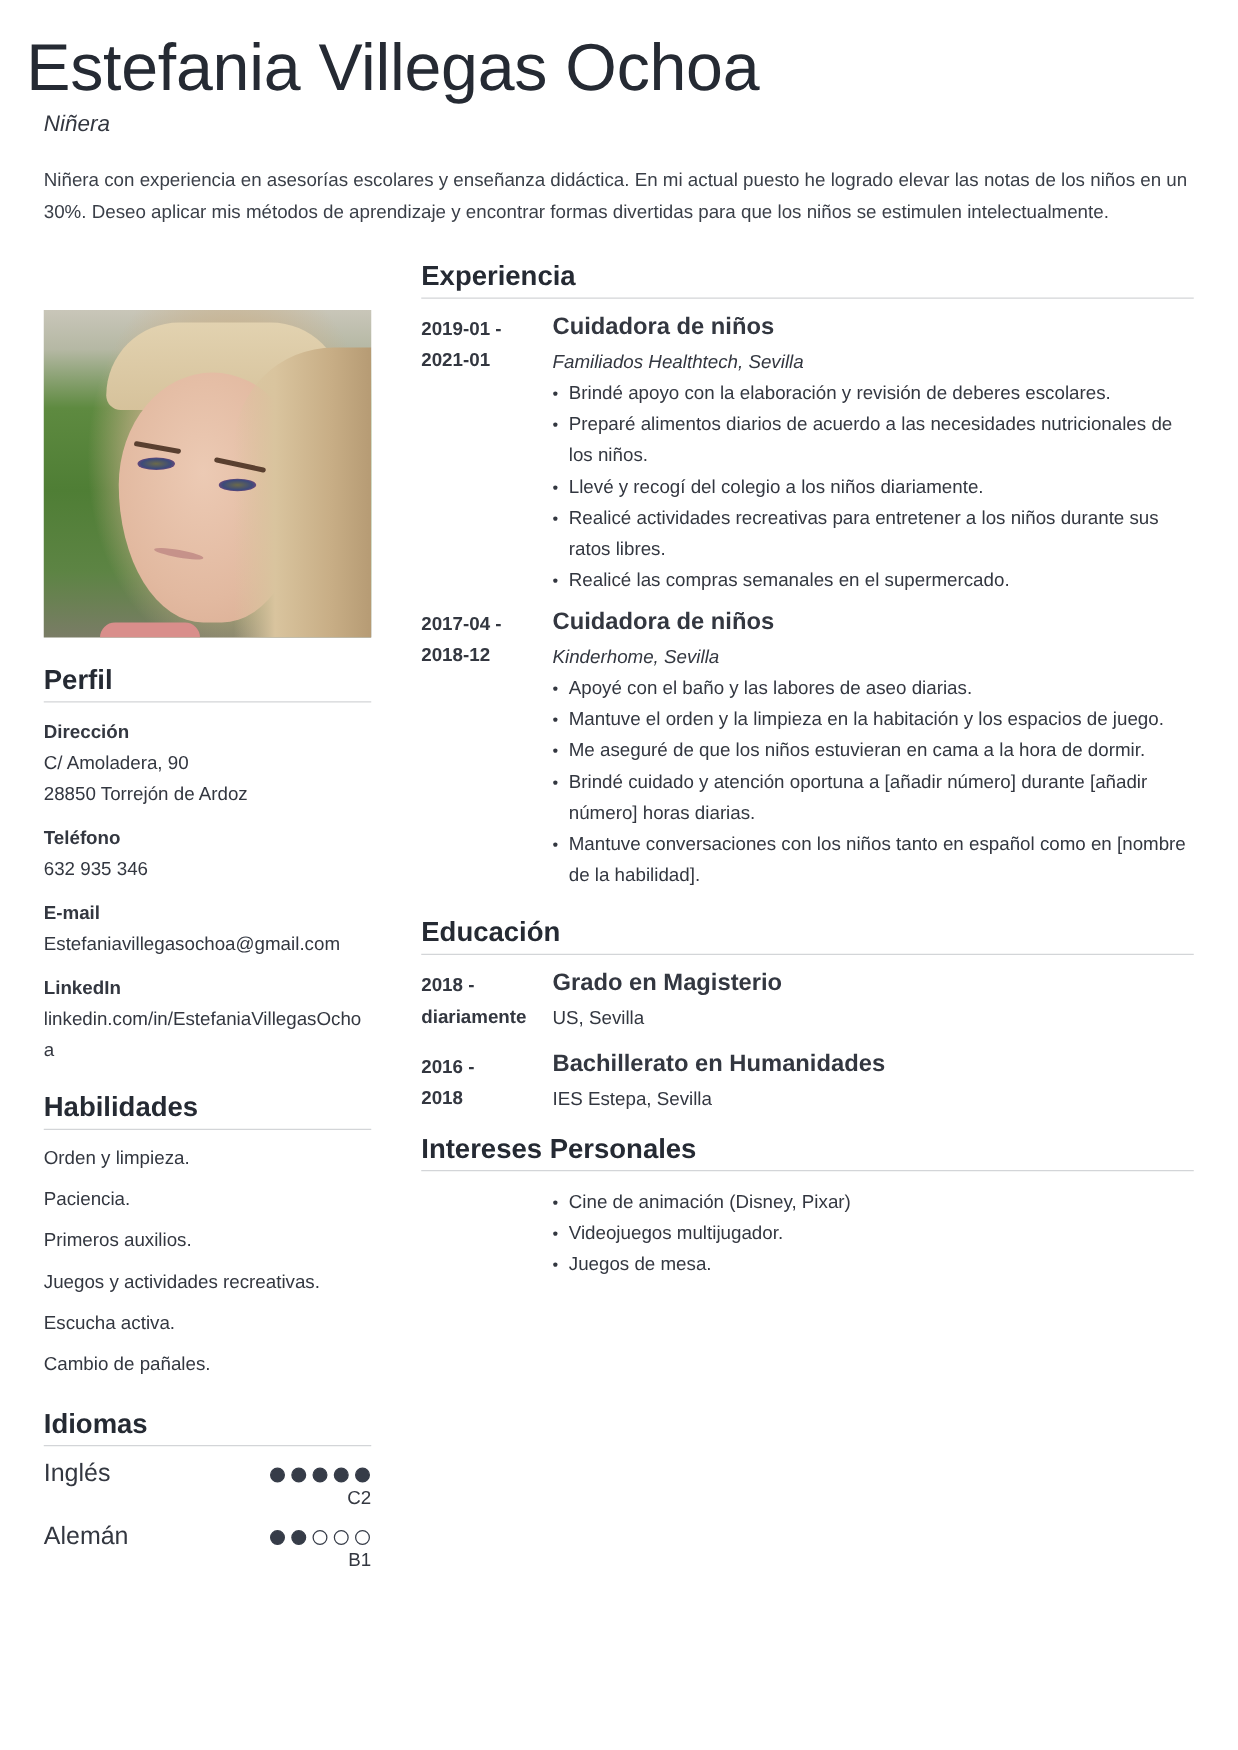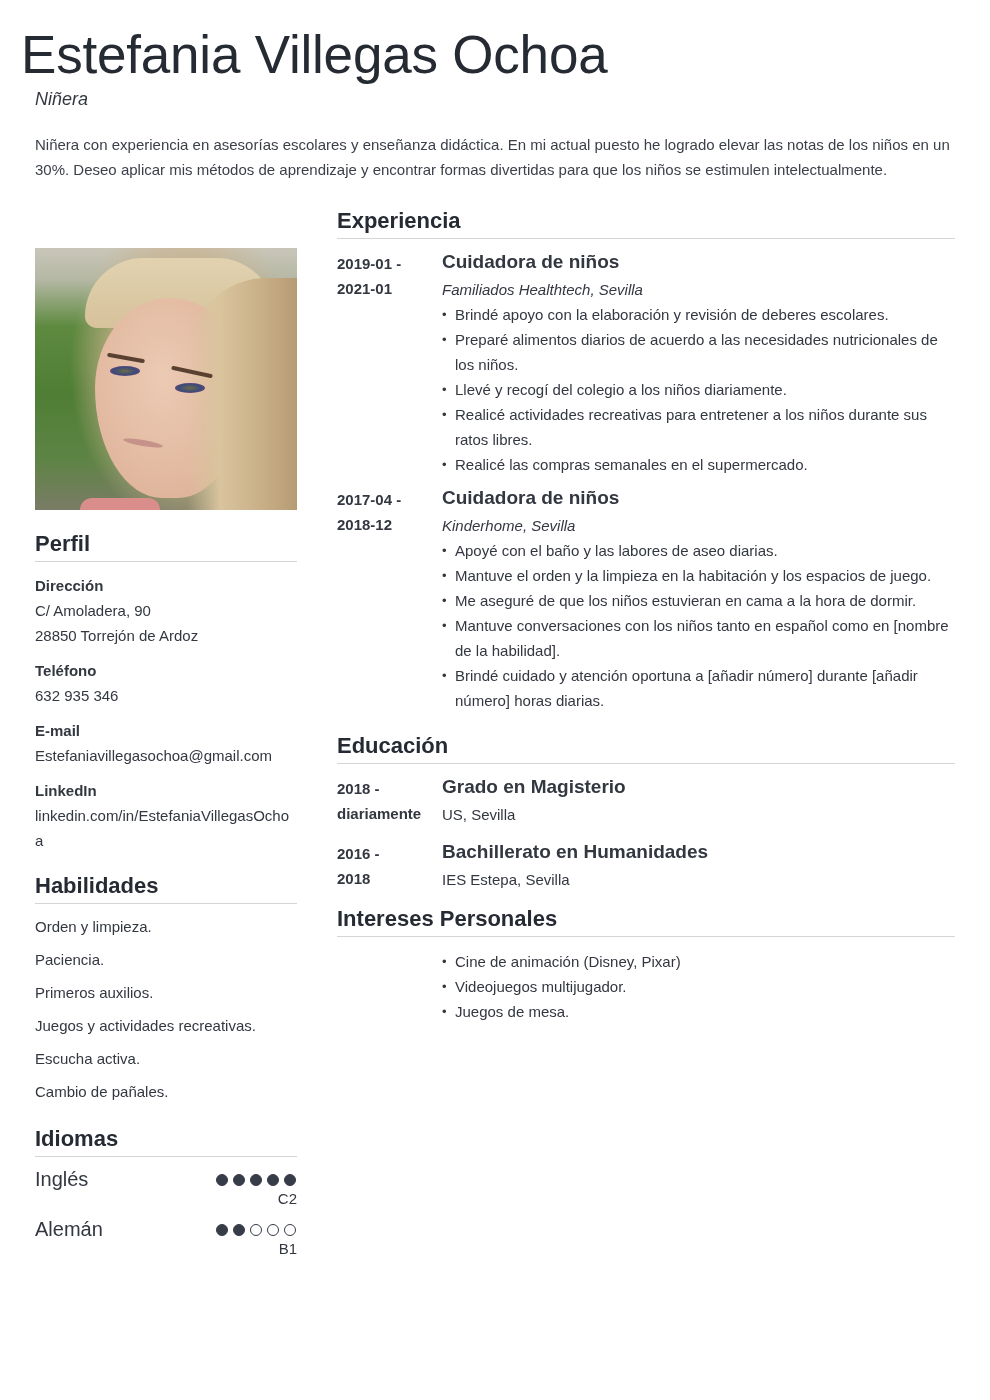--- a/index.html
+++ b/index.html
@@ -321,22 +321,22 @@
           <div>2017-04 -</div>
           <div>2018-12</div>
         </div>
         <div class="body">
           <div class="job-title">Cuidadora de niños</div>
           <div class="company">Kinderhome, Sevilla</div>
           <ul class="bullets">
             <li>Apoyé con el baño y las labores de aseo diarias.</li>
             <li>Mantuve el orden y la limpieza en la habitación y los espacios de juego.</li>
             <li>Me aseguré de que los niños estuvieran en cama a la hora de dormir.</li>
+            <li>Brindé cuidado y atención oportuna a [añadir número] durante [añadir número] horas diarias.</li>
             <li>Mantuve conversaciones con los niños tanto en español como en [nombre de la habilidad].</li>
-            <li>Brindé cuidado y atención oportuna a [añadir número] durante [añadir número] horas diarias.</li>
           </ul>
         </div>
       </div>
     </section>
 
     <section class="edu-section">
       <h2 class="section-title">Educación</h2>
 
       <div class="entry">
         <div class="dates">

